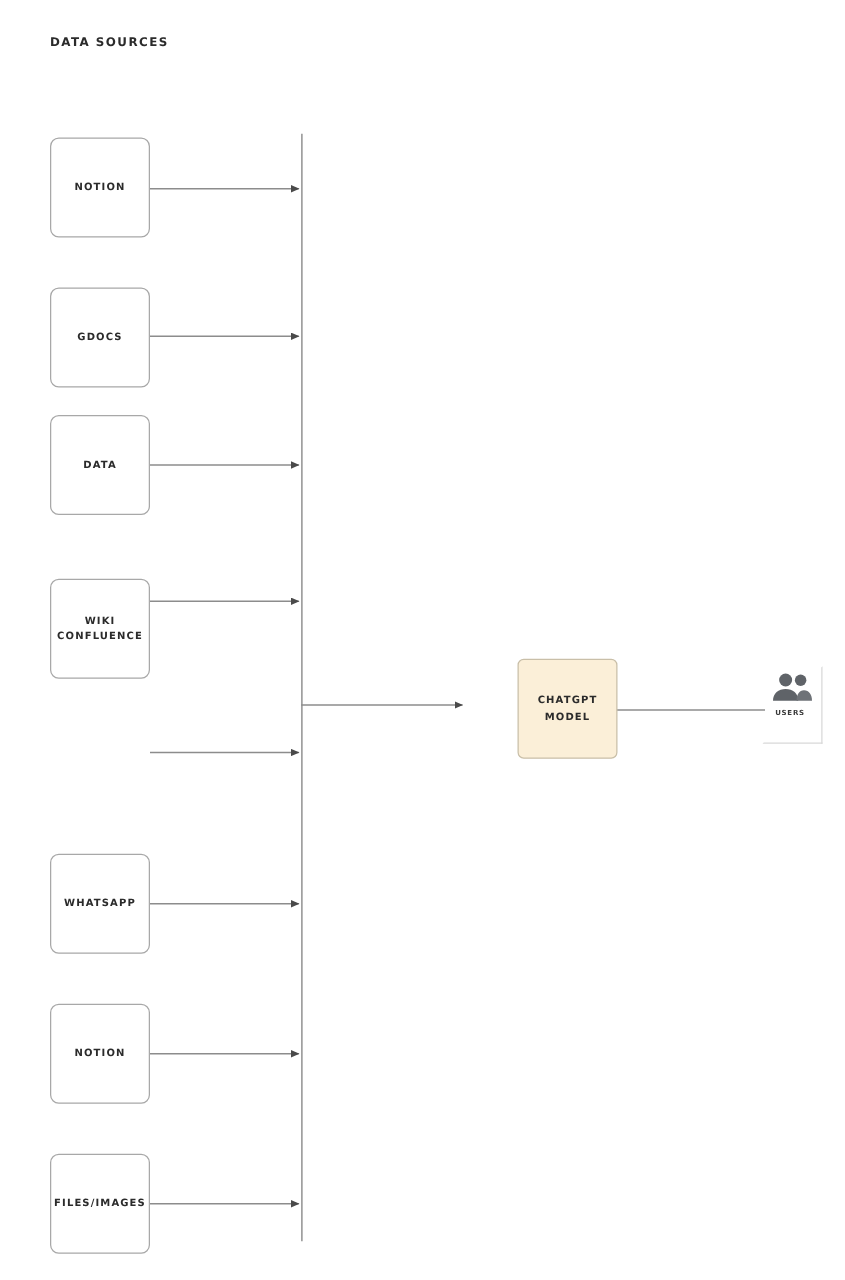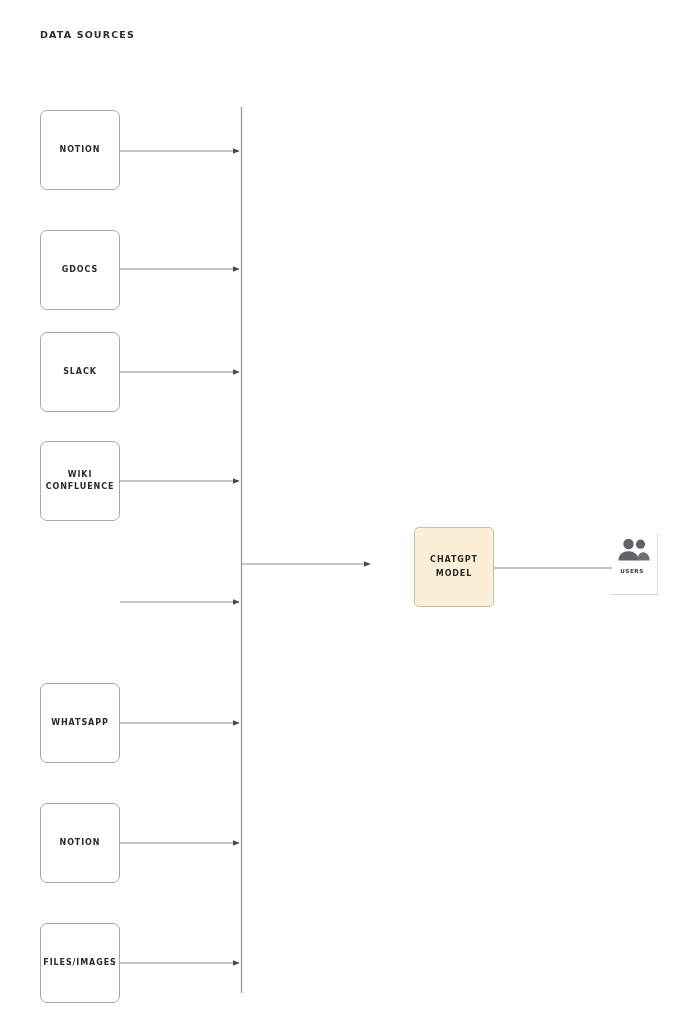--- a/index.html
+++ b/index.html
@@ -168,23 +168,23 @@
     <line x1="612" y1="568" x2="455" y2="568" stroke="#8c8c8c" stroke-width="1.1" marker-end="url(#arrowhead-left)"></line>
   </svg>
 
   <div class="src-box" style="top:230px">
     <span class="src-label">GDOCS</span>
   </div>
   <div class="src-box" style="top:110px">
     <span class="src-label">NOTION</span>
   </div>
   <div class="src-box" style="top:332px">
-    <span class="src-label">SLACK</span>
-  </div>
-  <div class="src-box" style="top:441px">
+    <span class="src-label">DATA</span>
+  </div>
+  <div class="src-box" style="top:463px">
     <span class="src-label">WIKI
 CONFLUENCE</span>
   </div>
   <div class="src-box" style="top:683px">
     <span class="src-label">WHATSAPP</span>
   </div>
   <div class="src-box" style="top:803px">
     <span class="src-label">NOTION</span>
   </div>
   <div class="src-box" style="top:923px">

